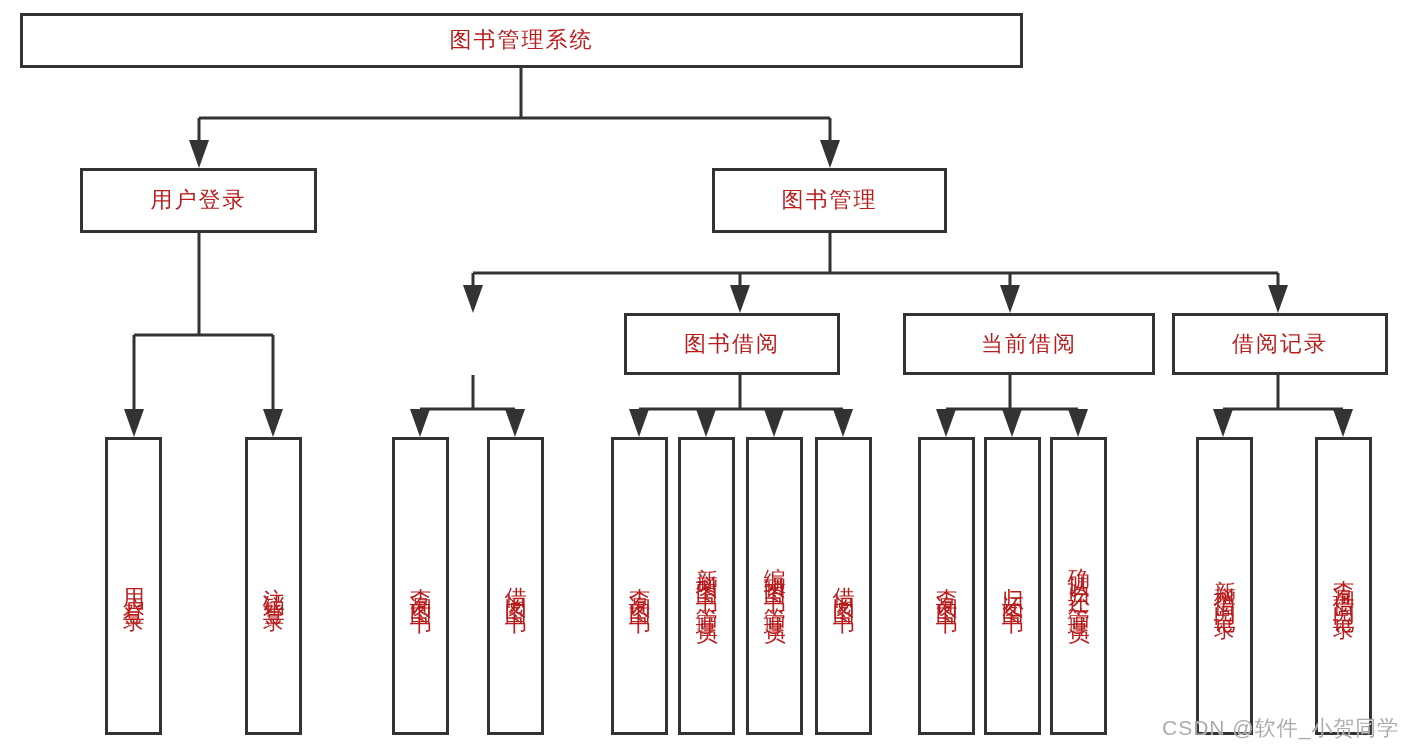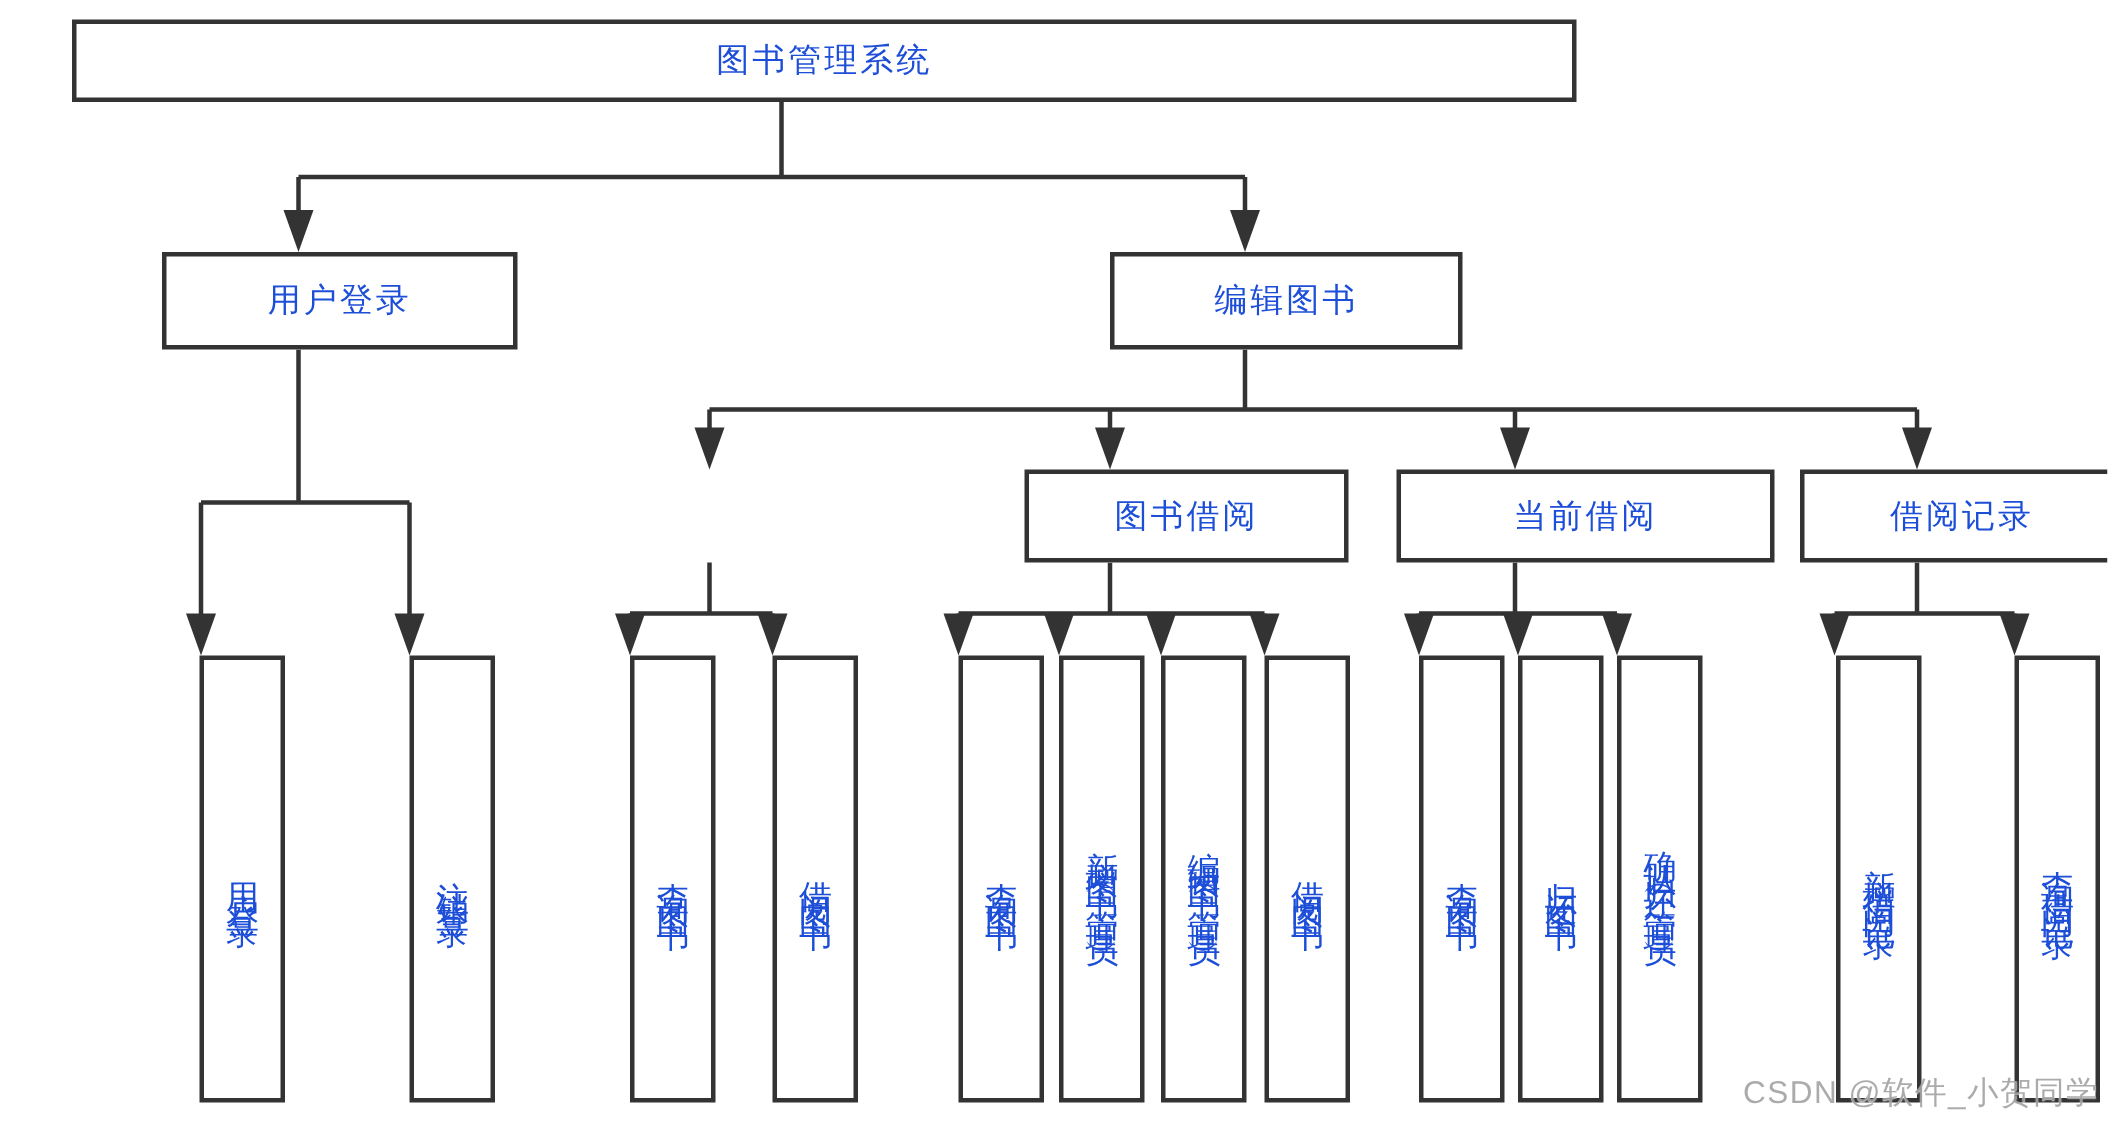--- a/index.html
+++ b/index.html
@@ -3,35 +3,34 @@
 <meta charset="utf-8">
 <style>
   html,body{margin:0;padding:0;background:#ffffff;}
   body{font-family:"Liberation Sans","DejaVu Sans",sans-serif;}
   #canvas{position:relative;width:1405px;height:747px;background:#ffffff;overflow:hidden;}
   #connectors{position:absolute;left:0;top:0;z-index:1;}
   .node{
     position:absolute;z-index:2;box-sizing:border-box;
     background:#ffffff;border:3px solid #333333;
     display:flex;align-items:center;justify-content:center;
-    color:#1d4ed8;font-size:22px;letter-spacing:2px;line-height:1.2;
+    color:#b91c1c;font-size:22px;letter-spacing:2px;line-height:1.2;
     text-align:center;
-    margin-left:28px;
   }
   .leaf{
     writing-mode:vertical-rl;text-orientation:mixed;
     letter-spacing:8px;font-size:22px;border-width:3px;
     padding:6px 0;
   }
   
   .n-root          {left:20px;  top:13px;  width:1003px;height:55px;}
   .n-user-login    {left:80px;  top:168px; width:237px; height:65px;}
   .n-book-mgmt     {left:712px; top:168px; width:235px; height:65px;}
   .n-new-book-rec  {left:363px; top:313px; width:220px; height:62px;}
-  .n-book-borrow   {left:655px; top:313px; width:216px; height:62px;}
+  .n-book-borrow   {left:624px; top:313px; width:216px; height:62px;}
   .n-current-borrow{left:903px; top:313px; width:252px; height:62px;}
   .n-borrow-record {left:1172px;top:313px; width:216px; height:62px;}
   
   .leaf{top:437px;width:57px;height:298px;}
   .n-login      {left:105px;}
   .n-logout     {left:245px;}
   .n-nbr-query  {left:392px;}
   .n-nbr-borrow {left:487px;}
   .n-bb-query   {left:611px;}
   .n-bb-add     {left:678px;}
@@ -82,21 +81,21 @@
       <polygon points="1002,409 1022,409 1012,437"></polygon>
       <polygon points="1068,409 1088,409 1078,437"></polygon>
       <polygon points="1213,409 1233,409 1223,437"></polygon>
       <polygon points="1333,409 1353,409 1343,437"></polygon>
     </g>
   </svg>
 
   <div class="node n-root">图书管理系统</div>
 
   <div class="node n-user-login">用户登录</div>
-  <div class="node n-book-mgmt">编辑图书</div>
+  <div class="node n-book-mgmt">图书管理</div>
 
   <div class="node n-book-borrow">图书借阅</div>
   <div class="node n-current-borrow">当前借阅</div>
   <div class="node n-borrow-record">借阅记录</div>
 
   <div class="node leaf n-login">用户登录</div>
   <div class="node leaf n-logout">注销登录</div>
 
   <div class="node leaf n-nbr-query">查询图书</div>
   <div class="node leaf n-nbr-borrow">借阅图书</div>

